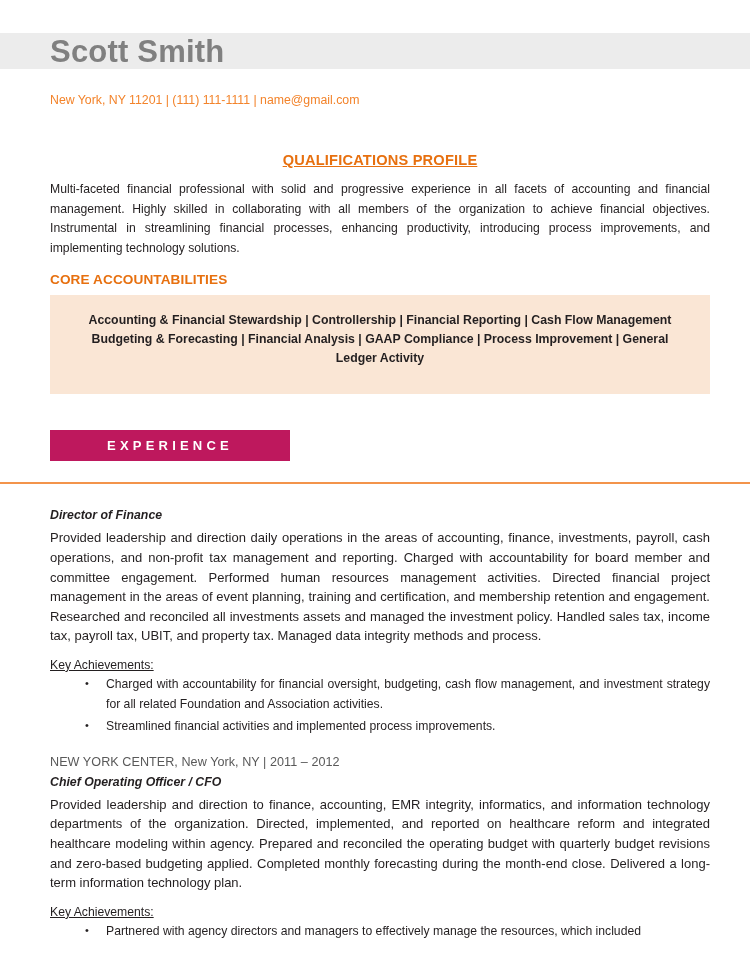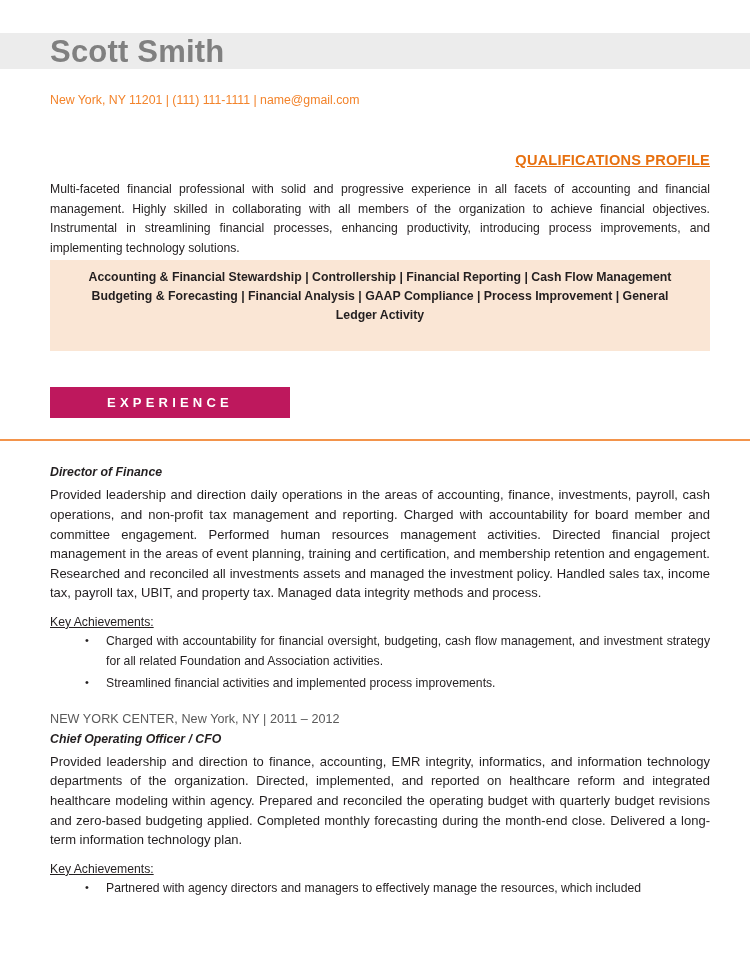--- a/index.html
+++ b/index.html
@@ -54,21 +54,21 @@
 
   
   .content {
     position: absolute;
     left: 50px;
     top: 140px;
     width: 660px;
   }
 
   .section-title-center {
-    text-align: right;
+    text-align: center;
     color: #e7700f;
     font-size: 14.6px;
     font-weight: bold;
     text-decoration: underline;
     letter-spacing: 0.2px;
     margin: 12px 0 12px 0;
   }
 
   .section-title-left {
     text-align: left;
@@ -83,21 +83,21 @@
     text-align: justify;
     font-size: 12.2px;
     line-height: 19.6px;
     margin: 0;
     color: #231f20;
   }
 
   
   .accountabilities-box {
     background: #fae6d5;
-    padding: 8px 14px 26px 14px;
+    padding: 16px 14px 26px 14px;
     margin-top: 2px;
   }
   .accountabilities-text {
     text-align: center;
     font-size: 12.3px;
     font-weight: bold;
     line-height: 19px;
     color: #231f20;
     margin: 0;
     padding: 0 6px;
@@ -194,20 +194,21 @@
     <div class="name-text">Scott Smith</div>
   </div>
 
   <div class="contact-line">New York, NY 11201 | (111) 111-1111 | name@gmail.com</div>
 
   <div class="content">
 
     <div class="section-title-center">QUALIFICATIONS PROFILE</div>
     <p class="para">Multi-faceted financial professional with solid and progressive experience in all facets of accounting and financial management. Highly skilled in collaborating with all members of the organization to achieve financial objectives. Instrumental in streamlining financial processes, enhancing productivity, introducing process improvements, and implementing technology solutions.</p>
 
+    <div class="section-title-left">CORE ACCOUNTABILITIES</div>
     <div class="accountabilities-box">
       <p class="accountabilities-text">Accounting &amp; Financial Stewardship  |  Controllership  |  Financial Reporting  |  Cash Flow Management  Budgeting &amp; Forecasting  |  Financial Analysis  |  GAAP Compliance  |  Process Improvement  |  General Ledger Activity</p>
     </div>
 
     <div class="experience-wrap">
       <div class="experience-banner">EXPERIENCE</div>
       <div class="experience-rule"></div>
     </div>
 
     <div class="jobs">

